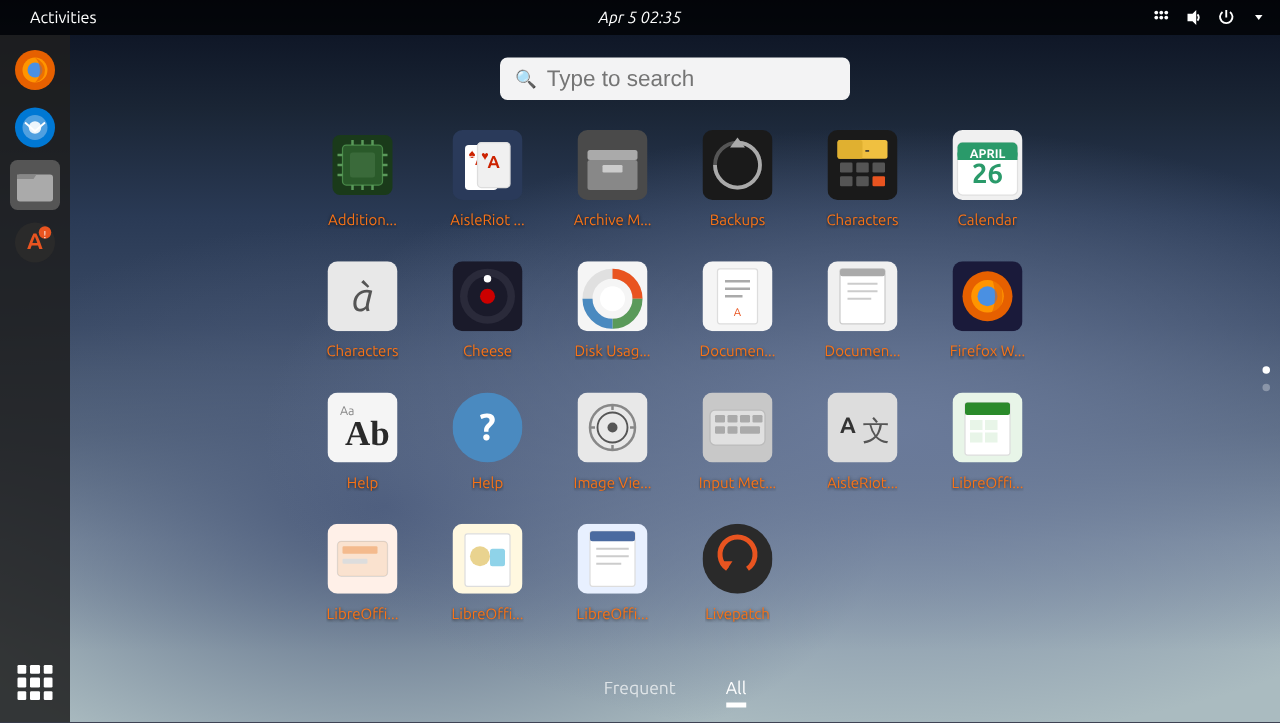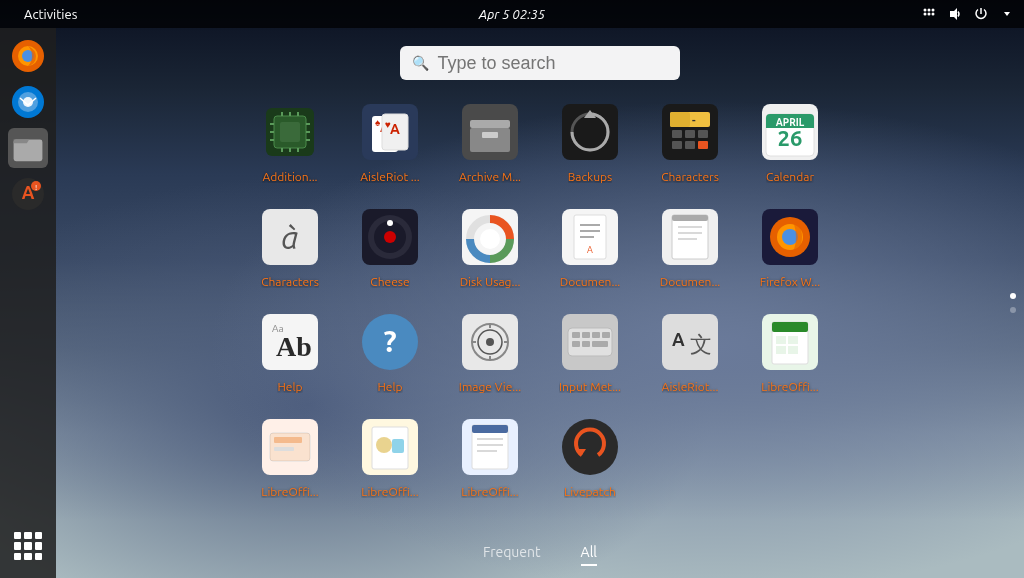--- a/index.html
+++ b/index.html
@@ -202,21 +202,21 @@
       position: relative;
     }
     .tab {
       color: rgba(255,255,255,0.7);
       font-size: 14px;
       cursor: pointer;
       padding-bottom: 4px;
     }
     .tab.active {
       color: white;
-      border-bottom: 2px solid #ffffff;
+      border-bottom: 4px solid #ffffff;
     }
 
     
     .scroll-dots {
       position: absolute;
       right: 8px;
       top: 50%;
       transform: translateY(-50%);
       display: flex;
       flex-direction: column;

